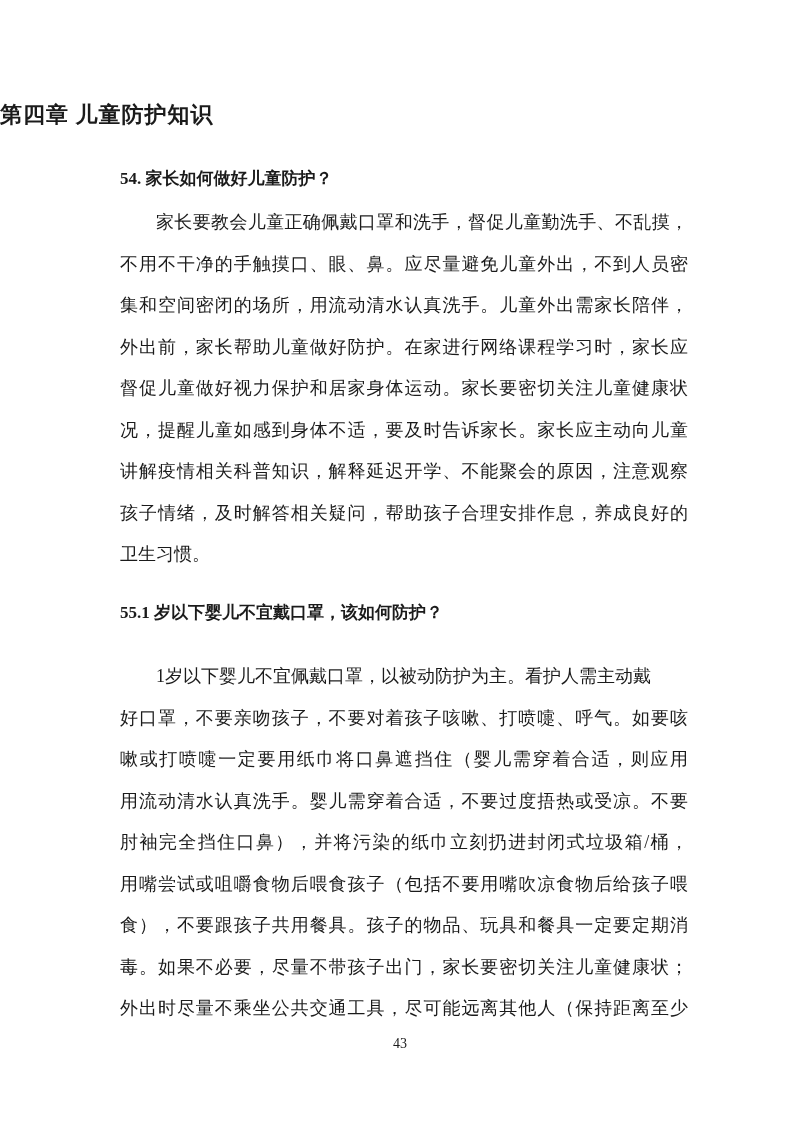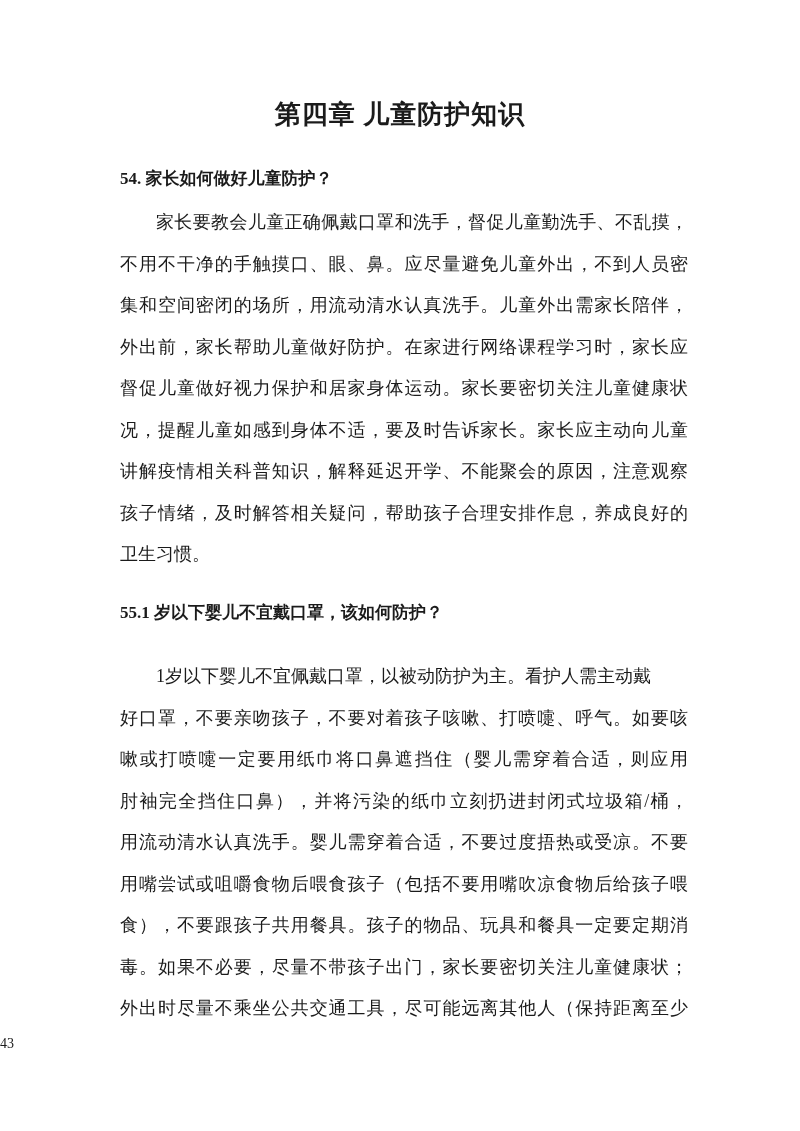--- a/index.html
+++ b/index.html
@@ -15,22 +15,22 @@
     color: #1b1b1b;
     font-family: "Liberation Serif", "DejaVu Serif", serif;
     overflow: hidden;
   }
   .chapter-title {
     position: absolute;
     top: 101px;
     left: 0;
     width: 800px;
     margin: 0;
-    text-align: center;
-    font-size: 26px;
+    text-align: left;
+    font-size: 22px;
     line-height: 28px;
     font-weight: bold;
     letter-spacing: 1px;
   }
   .section-heading {
     position: absolute;
     left: 120px;
     width: 568px;
     margin: 0;
     font-size: 17px;
@@ -55,20 +55,21 @@
     text-justify: inter-character;
     white-space: nowrap;
   }
   .line.indent { text-indent: 36px; }
   .line.short { text-align-last: left; }
   .page-number {
     position: absolute;
     top: 1034px;
     left: 0;
     width: 800px;
+    text-align: center;
     font-size: 14px;
     line-height: 20px;
   }
 </style>
 </head>
 <body>
 
 <div class="page">
 
   <h1 class="chapter-title">第四章 儿童防护知识</h1>
@@ -86,22 +87,22 @@
     <div class="line">孩子情绪，及时解答相关疑问，帮助孩子合理安排作息，养成良好的</div>
     <div class="line short">卫生习惯。</div>
   </div>
 
   <h2 class="section-heading heading-55">55.1 岁以下婴儿不宜戴口罩，该如何防护？</h2>
 
   <div class="para para-2">
     <div class="line indent short">1岁以下婴儿不宜佩戴口罩，以被动防护为主。看护人需主动戴</div>
     <div class="line">好口罩，不要亲吻孩子，不要对着孩子咳嗽、打喷嚏、呼气。如要咳</div>
     <div class="line">嗽或打喷嚏一定要用纸巾将口鼻遮挡住（婴儿需穿着合适，则应用</div>
+    <div class="line">用流动清水认真洗手。婴儿需穿着合适，不要过度捂热或受凉。不要</div>
     <div class="line">肘袖完全挡住口鼻），并将污染的纸巾立刻扔进封闭式垃圾箱/桶，</div>
-    <div class="line">用流动清水认真洗手。婴儿需穿着合适，不要过度捂热或受凉。不要</div>
     <div class="line">用嘴尝试或咀嚼食物后喂食孩子（包括不要用嘴吹凉食物后给孩子喂</div>
     <div class="line">食），不要跟孩子共用餐具。孩子的物品、玩具和餐具一定要定期消</div>
     <div class="line">毒。如果不必要，尽量不带孩子出门，家长要密切关注儿童健康状；</div>
     <div class="line">外出时尽量不乘坐公共交通工具，尽可能远离其他人（保持距离至少</div>
   </div>
 
   <div class="page-number">43</div>
 
 </div>
 

